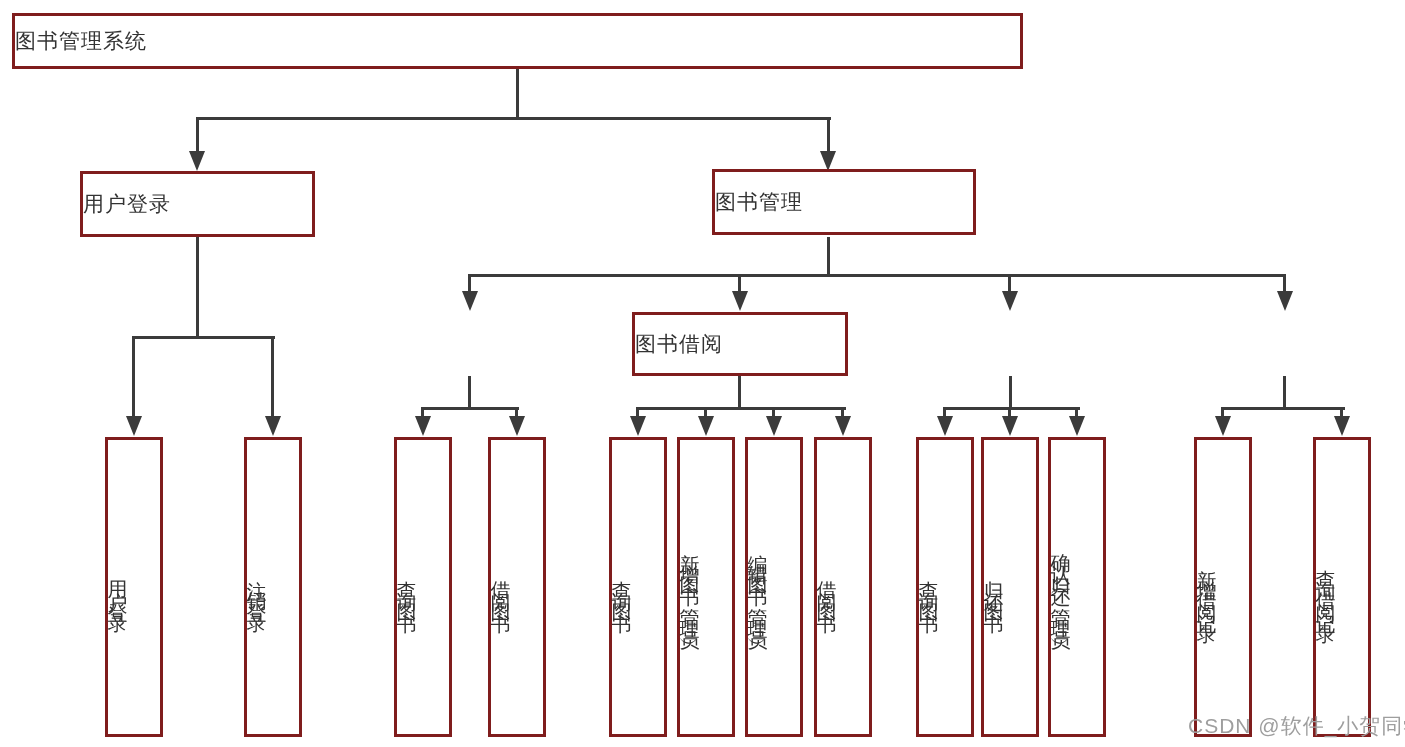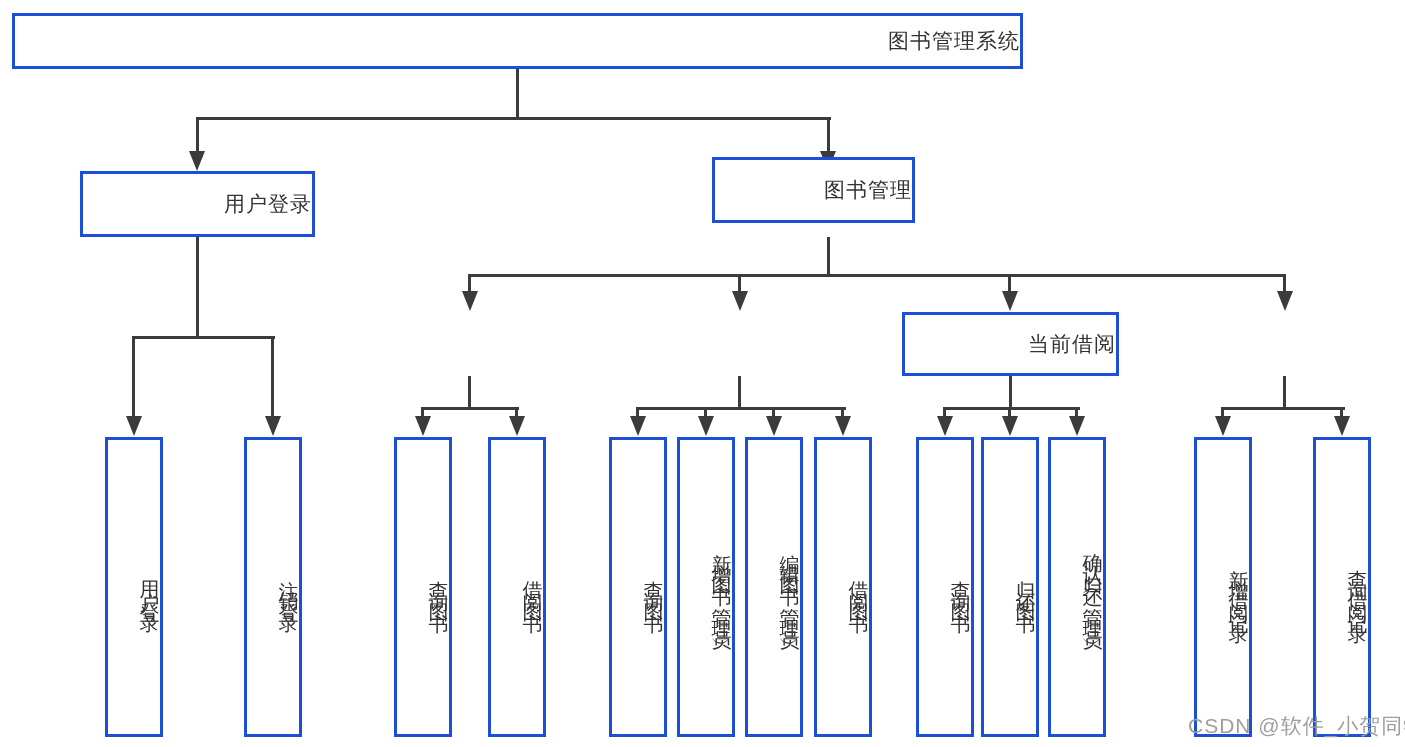--- a/index.html
+++ b/index.html
@@ -7,22 +7,22 @@
     position:relative;
     width:1405px; height:747px;
     background:#ffffff;
     font-family:"Liberation Sans","DejaVu Sans",sans-serif;
     overflow:hidden;
   }
   .node {
     position:absolute;
     box-sizing:border-box;
     background:#ffffff;
-    border:3px solid #1d4ed8;
-    display:flex; align-items:center; justify-content:flex-end;
+    border:3px solid #7f1d1d;
+    display:flex; align-items:center; justify-content:flex-start;
     color:#333333;
   }
   .node.h { font-size:21px; letter-spacing:1px; }
   .node.v .vtxt {
     writing-mode:vertical-lr;
     font-size:20px;
     line-height:1;
     letter-spacing:11px;
     color:#333333;
   }
@@ -57,21 +57,21 @@
     <i class="seg" style="left:196px;top:117px;width:635px;height:3px"></i>
     <i class="seg" style="left:196px;top:117px;width:3px;height:38px"></i>
     <i class="arrow" style="left:189px;top:151px"></i>
     <i class="seg" style="left:827px;top:117px;width:3px;height:38px"></i>
     <i class="arrow" style="left:820px;top:151px"></i>
   </div>
 
   <div class="node h" style="left:80px;top:171px;width:235px;height:66px">
     <span>用户登录</span>
   </div>
-  <div class="node h" style="left:712px;top:157px;width:203px;height:66px">
+  <div class="node h" style="left:712px;top:169px;width:264px;height:66px">
     <span>图书管理</span>
   </div>
 
   <div>
     <i class="seg" style="left:196px;top:237px;width:3px;height:102px"></i>
     <i class="seg" style="left:132px;top:336px;width:143px;height:3px"></i>
     <i class="seg" style="left:132px;top:336px;width:3px;height:84px"></i>
     <i class="arrow" style="left:126px;top:416px"></i>
     <i class="seg" style="left:271px;top:336px;width:3px;height:84px"></i>
     <i class="arrow" style="left:265px;top:416px"></i>
@@ -83,22 +83,22 @@
     <i class="seg" style="left:468px;top:274px;width:3px;height:22px"></i>
     <i class="arrow" style="left:462px;top:291px"></i>
     <i class="seg" style="left:738px;top:274px;width:3px;height:22px"></i>
     <i class="arrow" style="left:732px;top:291px"></i>
     <i class="seg" style="left:1008px;top:274px;width:3px;height:22px"></i>
     <i class="arrow" style="left:1002px;top:291px"></i>
     <i class="seg" style="left:1283px;top:274px;width:3px;height:22px"></i>
     <i class="arrow" style="left:1277px;top:291px"></i>
   </div>
 
-  <div class="node h" style="left:902px;top:312px;width:217px;height:64px">
-    <span>当前借阅</span>
+  <div class="node h" style="left:632px;top:312px;width:216px;height:64px">
+    <span>图书借阅</span>
   </div>
 
   <div>
     <i class="seg" style="left:468px;top:376px;width:3px;height:34px"></i>
     <i class="seg" style="left:421px;top:407px;width:98px;height:3px"></i>
     <i class="seg" style="left:421px;top:407px;width:3px;height:14px"></i>
     <i class="arrow" style="left:415px;top:416px"></i>
     <i class="seg" style="left:515px;top:407px;width:3px;height:14px"></i>
     <i class="arrow" style="left:509px;top:416px"></i>
   </div>

